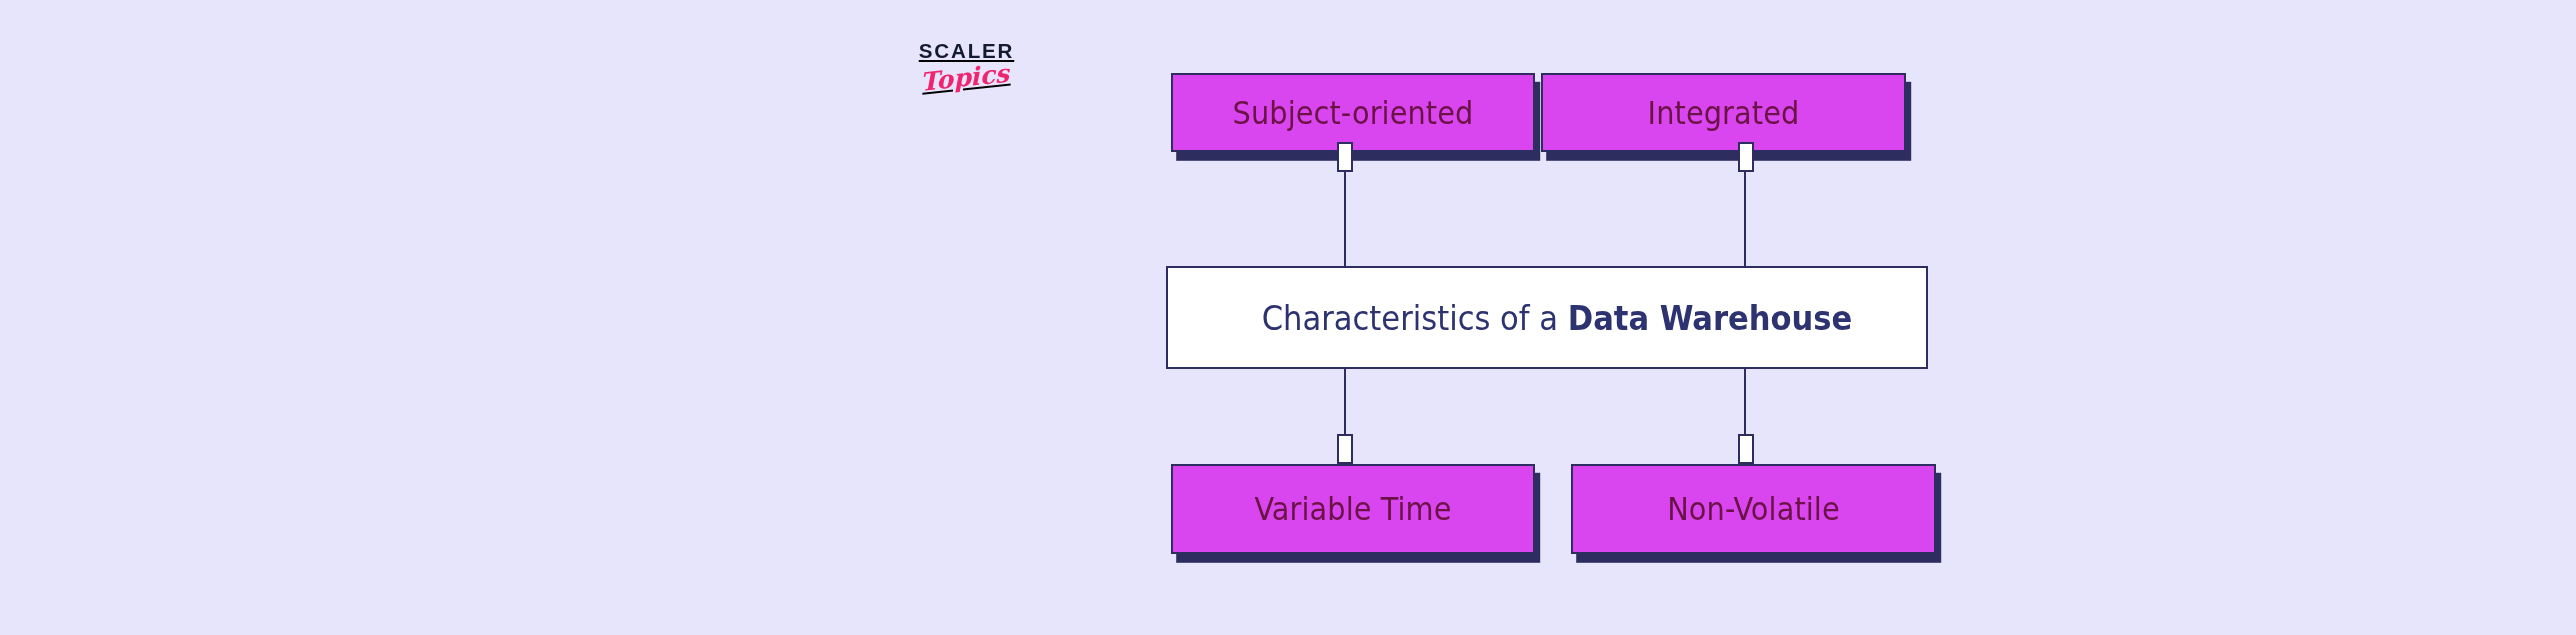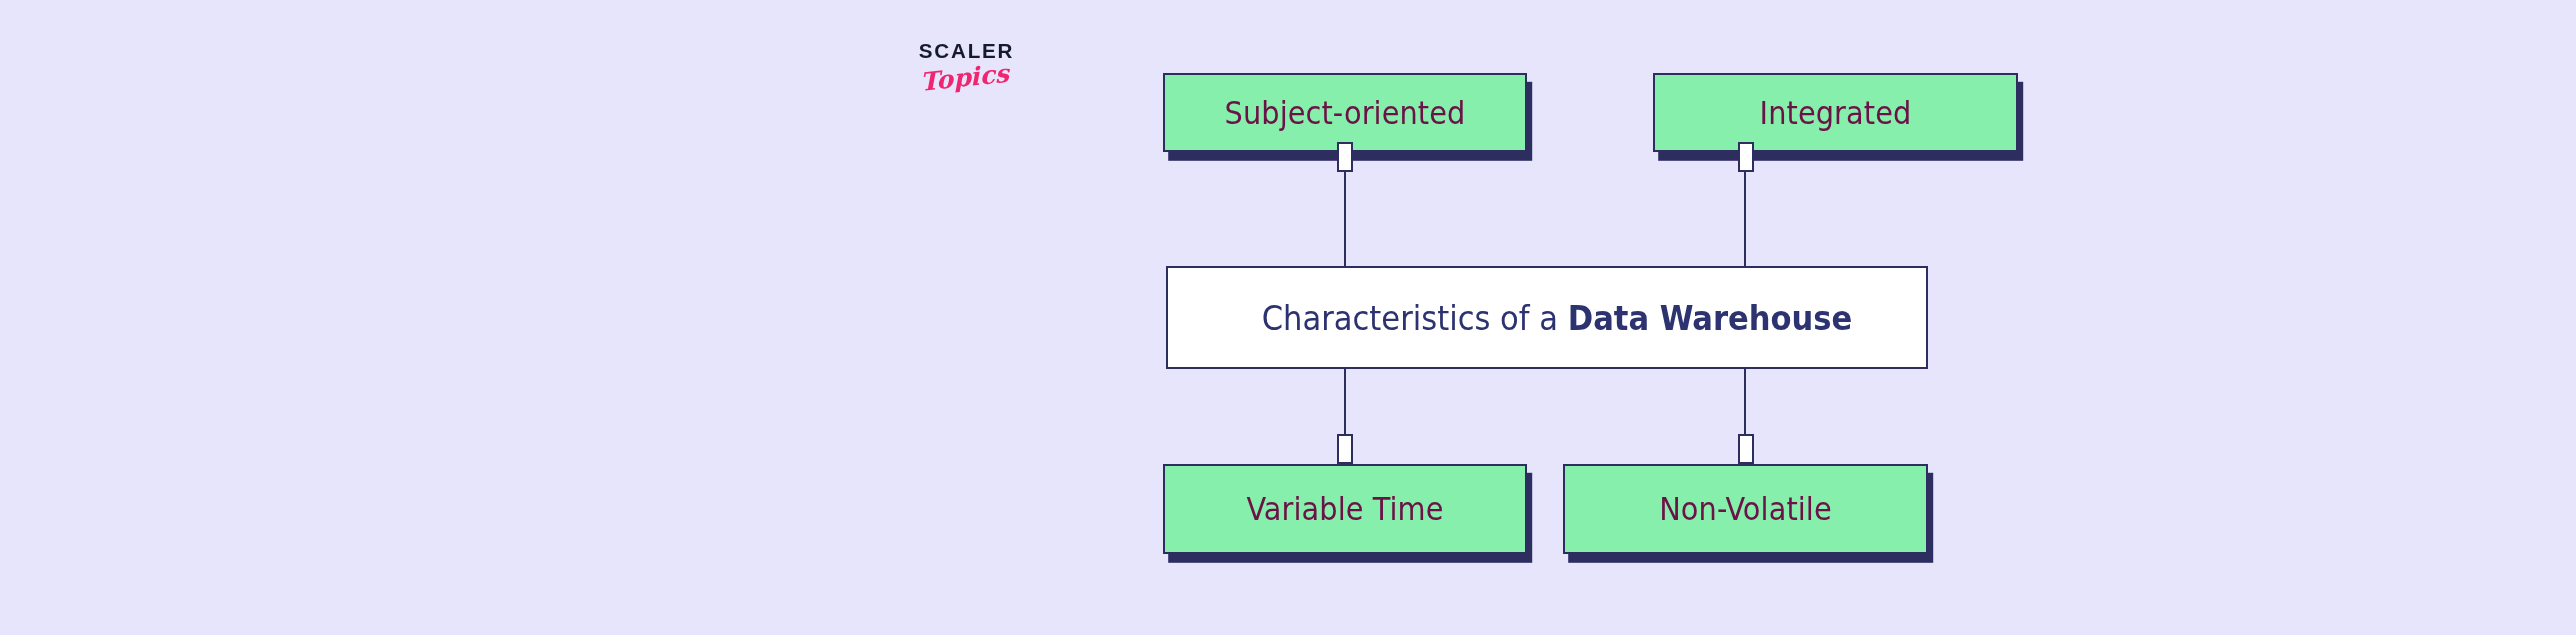--- a/index.html
+++ b/index.html
@@ -23,20 +23,21 @@
 
   
   .logo {
     position: absolute;
     left: 879px;
     top: 41px;
     width: 175px;
     height: 77px;
     text-align: center;
     user-select: none;
+    text-decoration: underline;
   }
   .logo-word {
     display: block;
     font-family: "Liberation Sans", sans-serif;
     font-weight: bold;
     font-size: 20.6px;
     letter-spacing: 1.8px;
     color: #141a30;
     line-height: 1;
   }
@@ -56,22 +57,23 @@
   
   .node {
     position: absolute;
     box-sizing: border-box;
     display: flex;
     align-items: center;
     justify-content: center;
     border: 2.6px solid #2d2e5f;
   }
   .node-pink {
-    background: #86efac;
+    background: #d946ef;
     box-shadow: 5.2px 8.8px 0 0 #2d2e5f;
+    margin-left: 8px;
   }
   .node-pink .node-label {
     font-family: "DejaVu Sans Condensed", "Liberation Sans Narrow", "Liberation Sans", sans-serif;
     font-size: 32px;
     color: #6b1346;
     white-space: nowrap;
     letter-spacing: 0.1px;
   }
   .node-center {
     background: #ffffff;
@@ -82,21 +84,21 @@
     font-size: 34px;
     color: #2d3370;
     white-space: nowrap;
   }
   .node-center .node-label b {
     font-weight: bold;
   }
 
   
   #node-subject   { left: 1163px; top: 73px;  width: 364px; height: 79px; }
-  #node-integrated{ left: 1653px; top: 73px;  width: 365px; height: 79px; }
+  #node-integrated{ left: 1533px; top: 73px;  width: 365px; height: 79px; }
   #node-center    { left: 1166px; top: 266px;  width: 762px; height: 103px; }
   #node-variable  { left: 1163px; top: 464px;  width: 364px; height: 90px; }
   #node-nonvol    { left: 1563px; top: 464px;  width: 365px; height: 90px; }
 
   
   .conn-line {
     position: absolute;
     width: 2.1px;
     background: #2d2e5f;
   }

